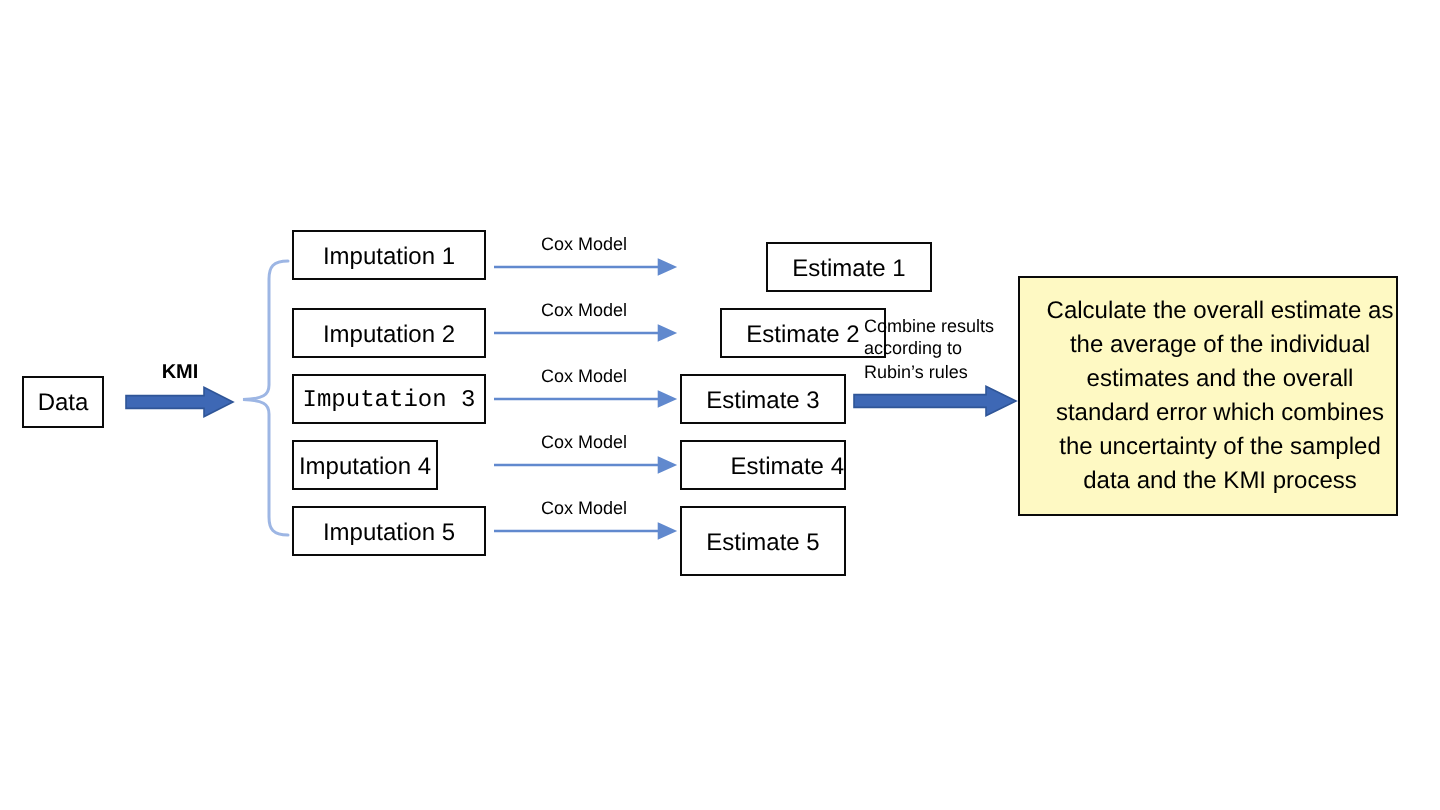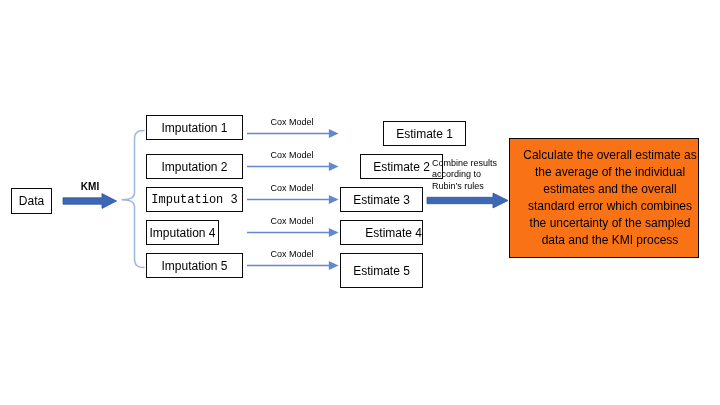--- a/index.html
+++ b/index.html
@@ -35,21 +35,21 @@
     line-height: 11.6px;
     white-space: nowrap;
   }
   .cox-label { text-align: center; width: 90px; }
   .kmi-label { text-align: center; width: 56px; font-weight: 700; font-size: 10px; }
   .combine-label { text-align: left; }
   .result-box {
     position: absolute;
     box-sizing: border-box;
     border: 1.6px solid #0a0a0a;
-    background: #f97316;
+    background: #fef9c3;
     display: flex;
     flex-direction: column;
     align-items: center;
     justify-content: center;
     text-align: center;
     font-size: 12px;
     line-height: 16.9px;
     white-space: nowrap;
     padding-left: 12px;
   }

